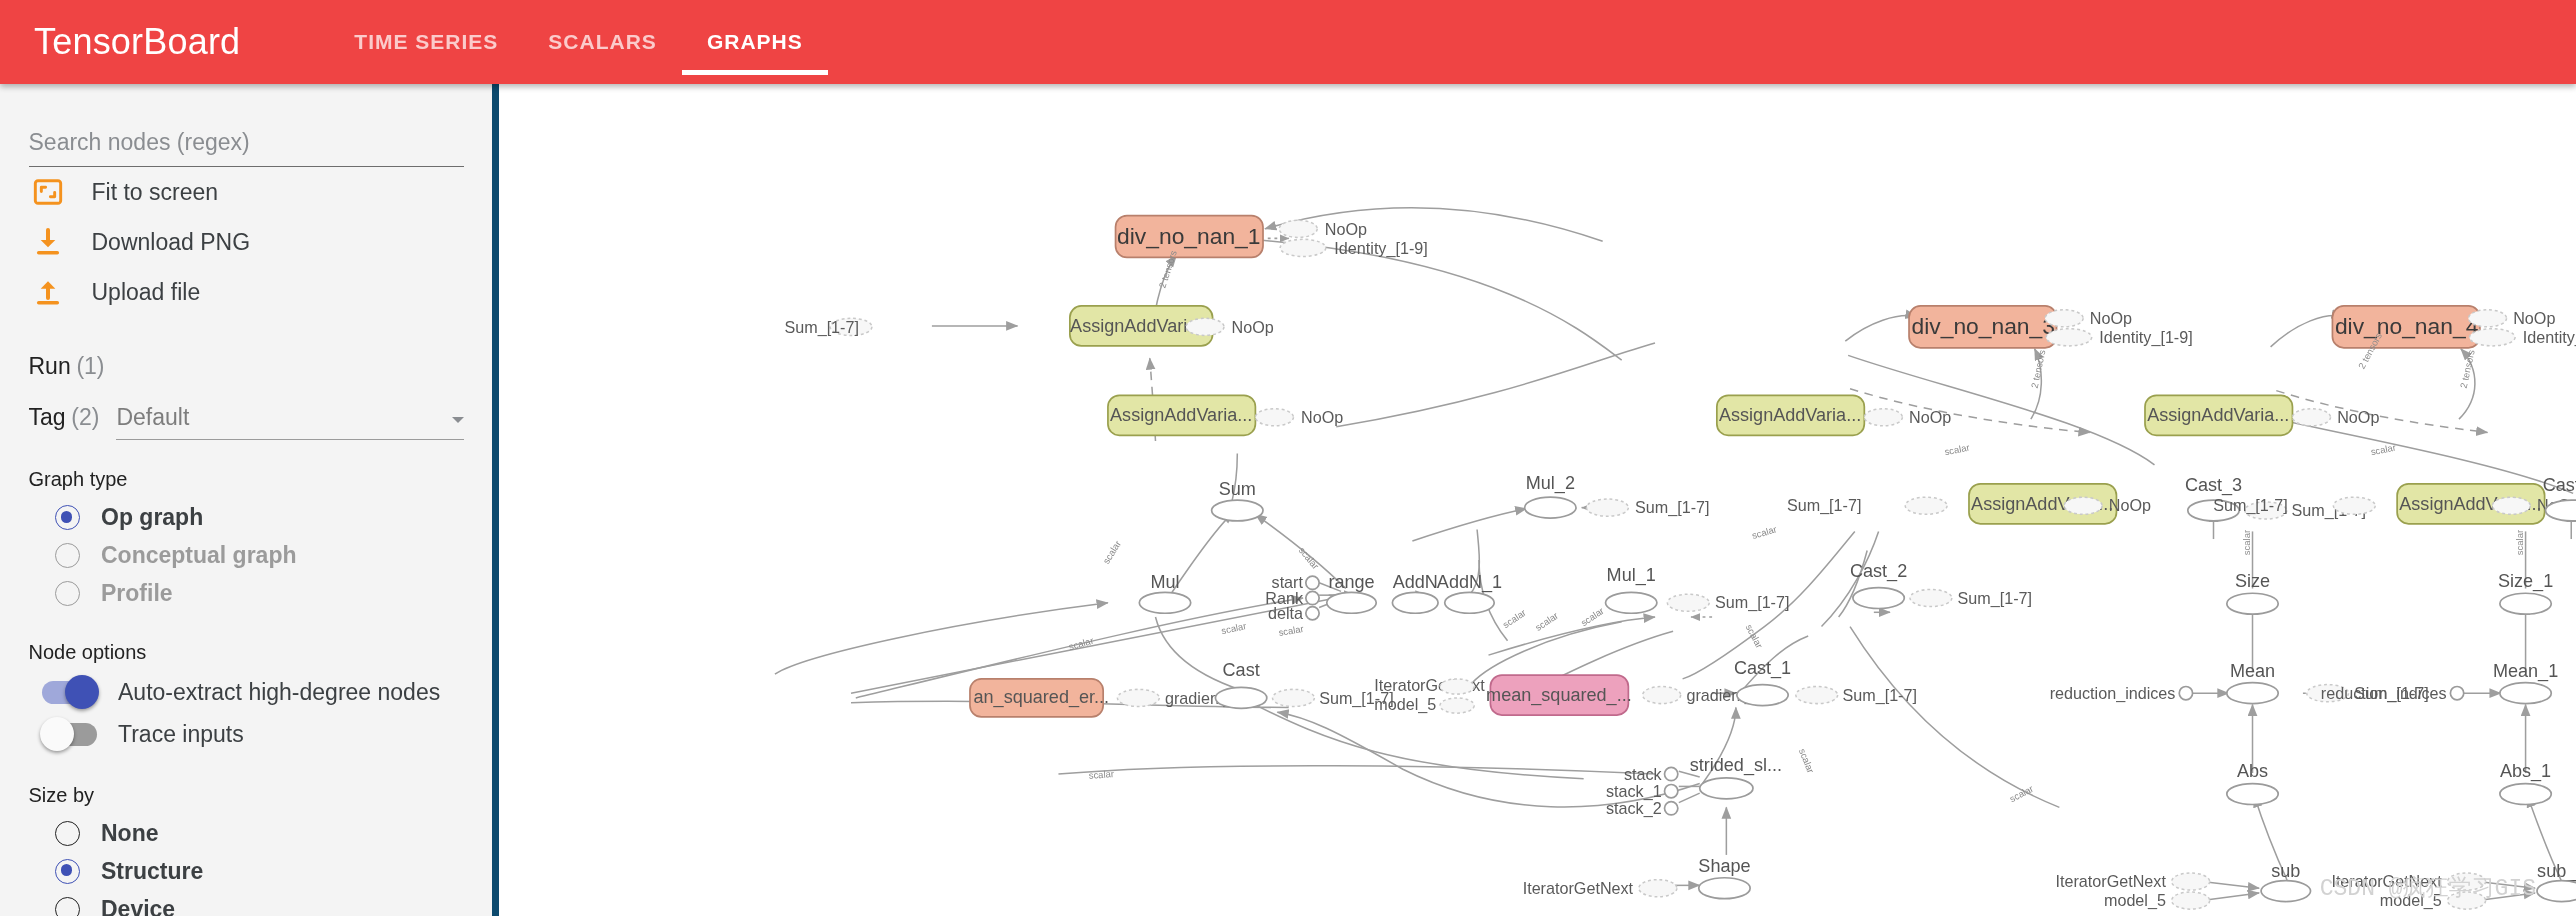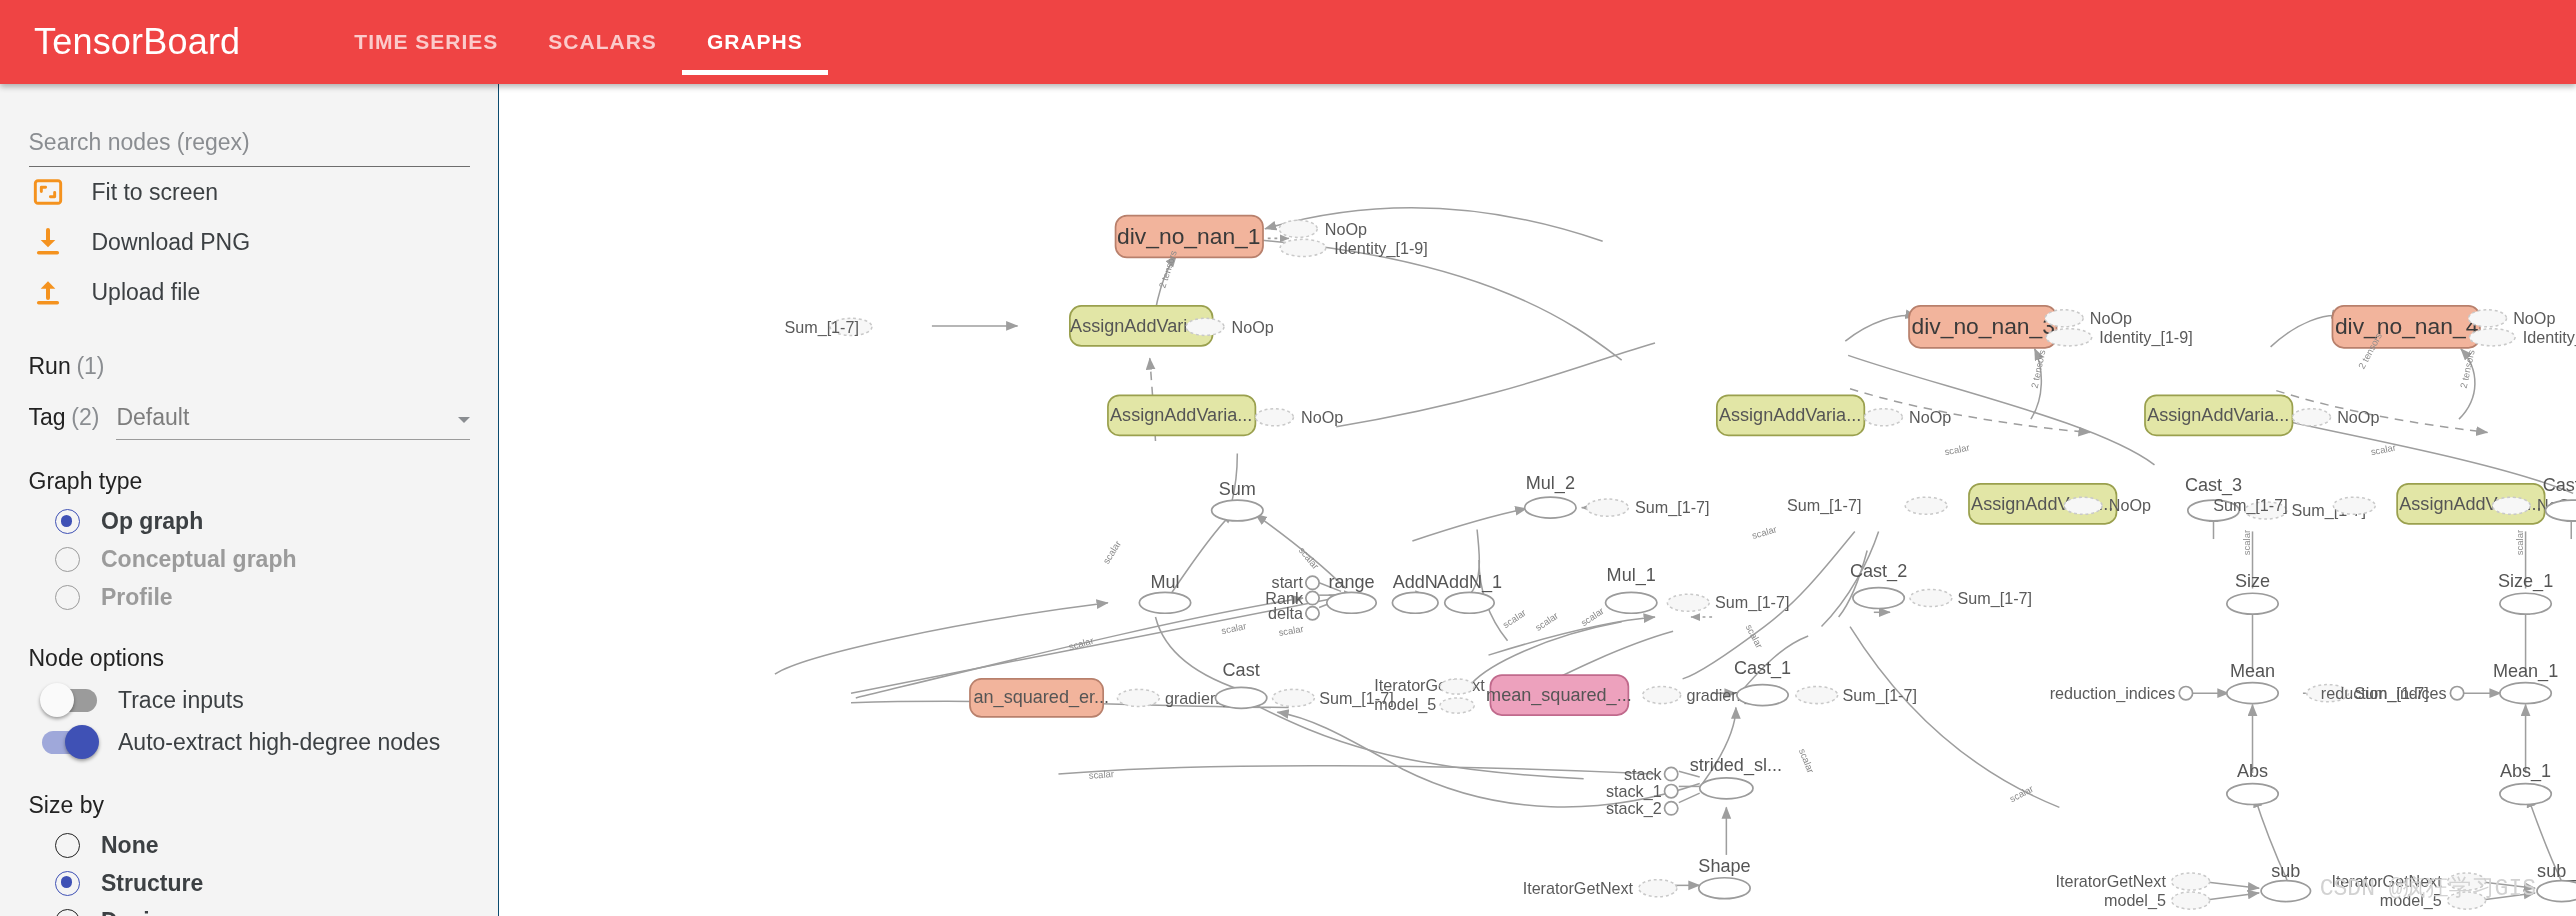--- a/index.html
+++ b/index.html
@@ -35,21 +35,21 @@
   .tab.active::after {
     content: ""; position: absolute; left: 0; right: 0; bottom: 0;
     height: 4.8px; background: #ffffff;
   }
 
   
   #sidebar {
     position: absolute; top: 84px; left: 0;
     width: 499px; height: 833px;
     background: #f4f4f4;
-    border-right: 1px solid #0c4a6e;
+    border-right: 7px solid #0c4a6e;
     z-index: 15; overflow: hidden;
   }
   #search-wrap { margin: 43px 28.5px 0 28.5px; }
   #search-input {
     width: 100%; border: none; background: transparent;
     border-bottom: 1px solid #6d6d6d;
     font-family: "Liberation Sans", sans-serif;
     font-size: 23px; color: #3c4043; padding: 1.9px 0 10.5px 0;
     outline: none;
   }
@@ -82,21 +82,21 @@
     padding-bottom: 8.6px; cursor: pointer;
   }
   .sel-value { font-size: 23px; color: #7d7d7d; white-space: nowrap; }
   .caret {
     width: 0; height: 0; margin-bottom: 7.6px;
     border-left: 6.7px solid transparent; border-right: 6.7px solid transparent;
     border-top: 6.7px solid #8a8d91;
   }
 
   .group-title {
-    font-size: 23px; color: #222; margin: 28px 28.5px 7.6px 28.5px;
+    font-size: 20px; color: #222; margin: 28px 28.5px 7.6px 28.5px;
     white-space: nowrap;
   }
   .radio-row {
     display: flex; align-items: center; height: 38px;
     margin-left: 55px; cursor: pointer; font-weight: bold;
   }
   .radio {
     width: 25px; height: 25px; border-radius: 50%;
     border: 1.9px solid #212121; flex: 0 0 25px;
     margin-right: 21px; position: relative; background: transparent;
@@ -238,32 +238,32 @@
       <span class="radio disabled"></span>
       <span class="radio-label dim">Conceptual graph</span>
     </div>
     <div class="radio-row">
       <span class="radio disabled"></span>
       <span class="radio-label dim">Profile</span>
     </div>
 
     <div class="group-title">Node options</div>
     <div class="toggle-row">
+      <span class="switch on">
+        <span class="track"></span>
+        <span class="knob"></span>
+      </span>
+      <span class="toggle-label">Auto-extract high-degree nodes</span>
+    </div>
+    <div class="toggle-row">
       <span class="switch">
         <span class="track"></span>
         <span class="knob"></span>
       </span>
       <span class="toggle-label">Trace inputs</span>
-    </div>
-    <div class="toggle-row">
-      <span class="switch on">
-        <span class="track"></span>
-        <span class="knob"></span>
-      </span>
-      <span class="toggle-label">Auto-extract high-degree nodes</span>
     </div>
 
     <div class="group-title">Size by</div>
     <div class="radio-row">
       <span class="radio"></span>
       <span class="radio-label">None</span>
     </div>
     <div class="radio-row">
       <span class="radio checked"></span>
       <span class="radio-label">Structure</span>

